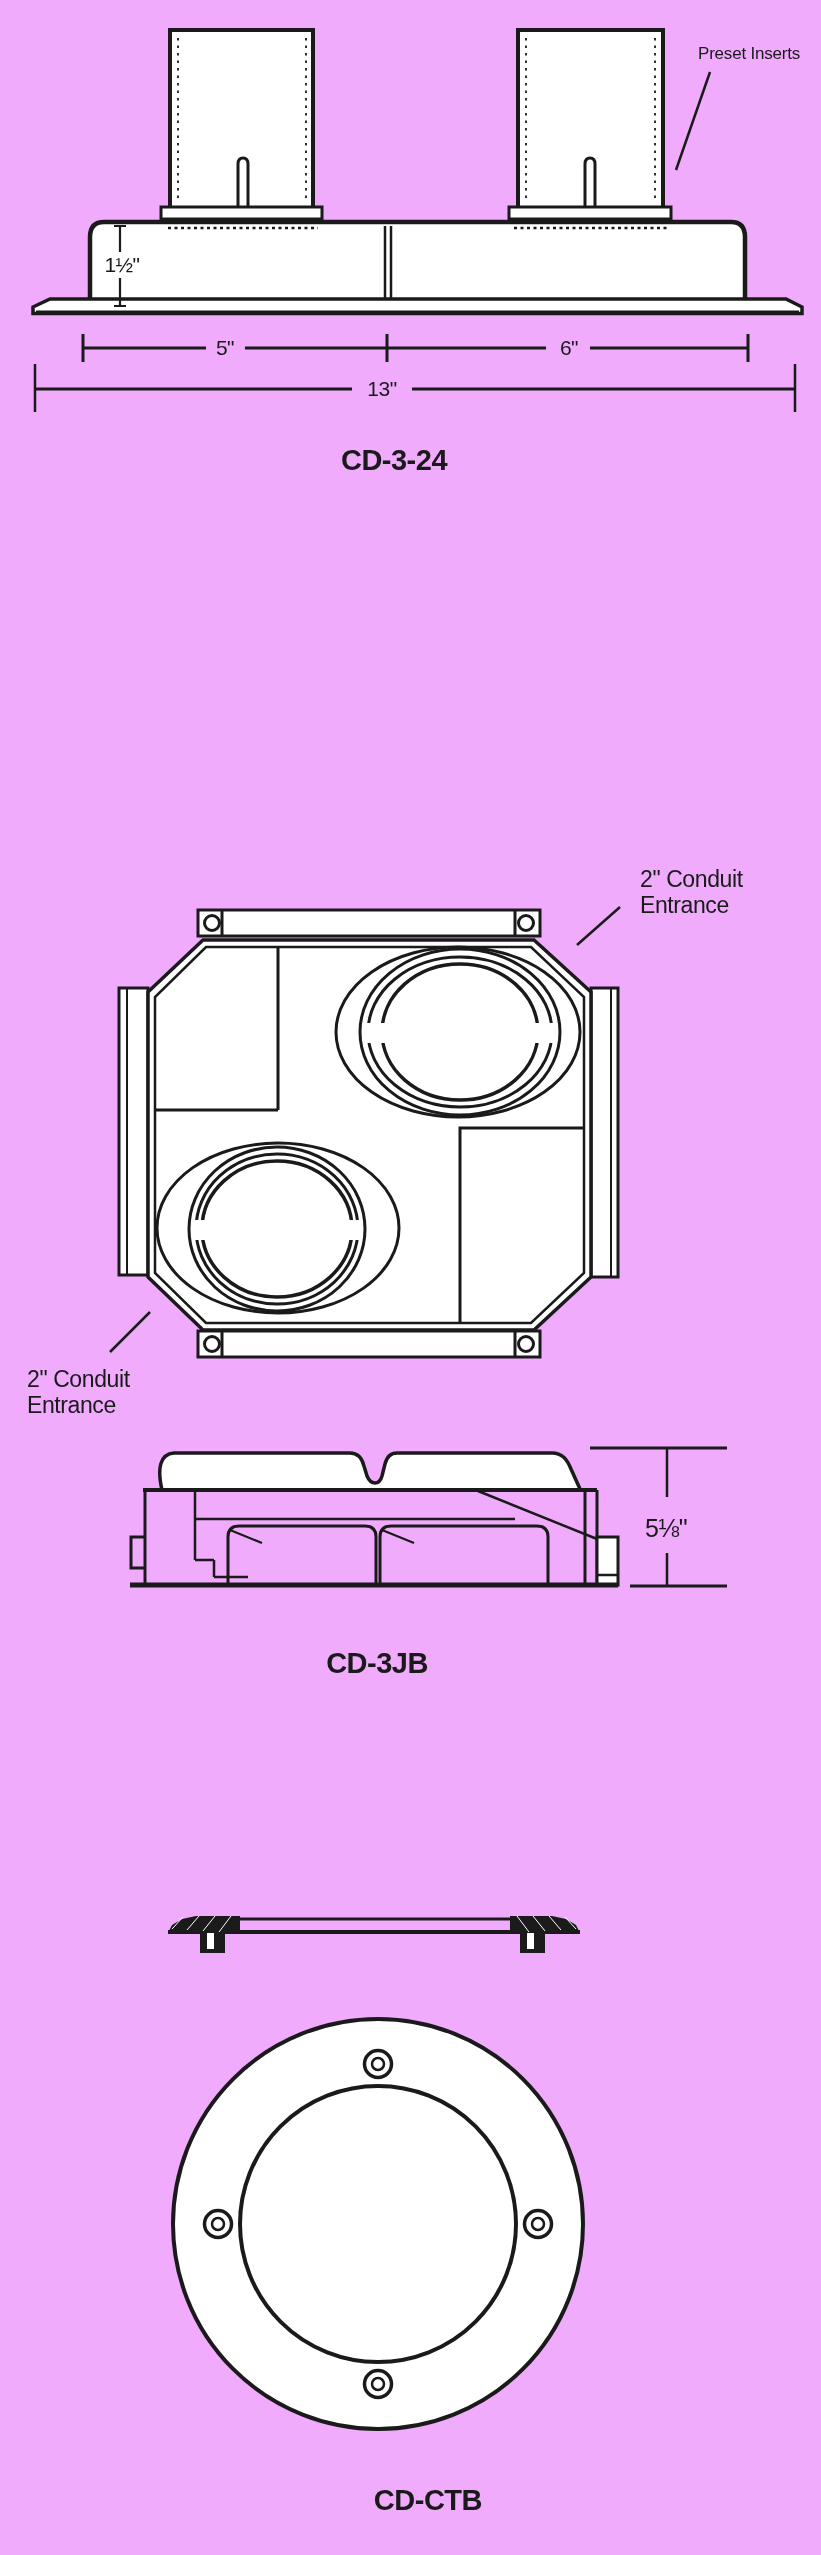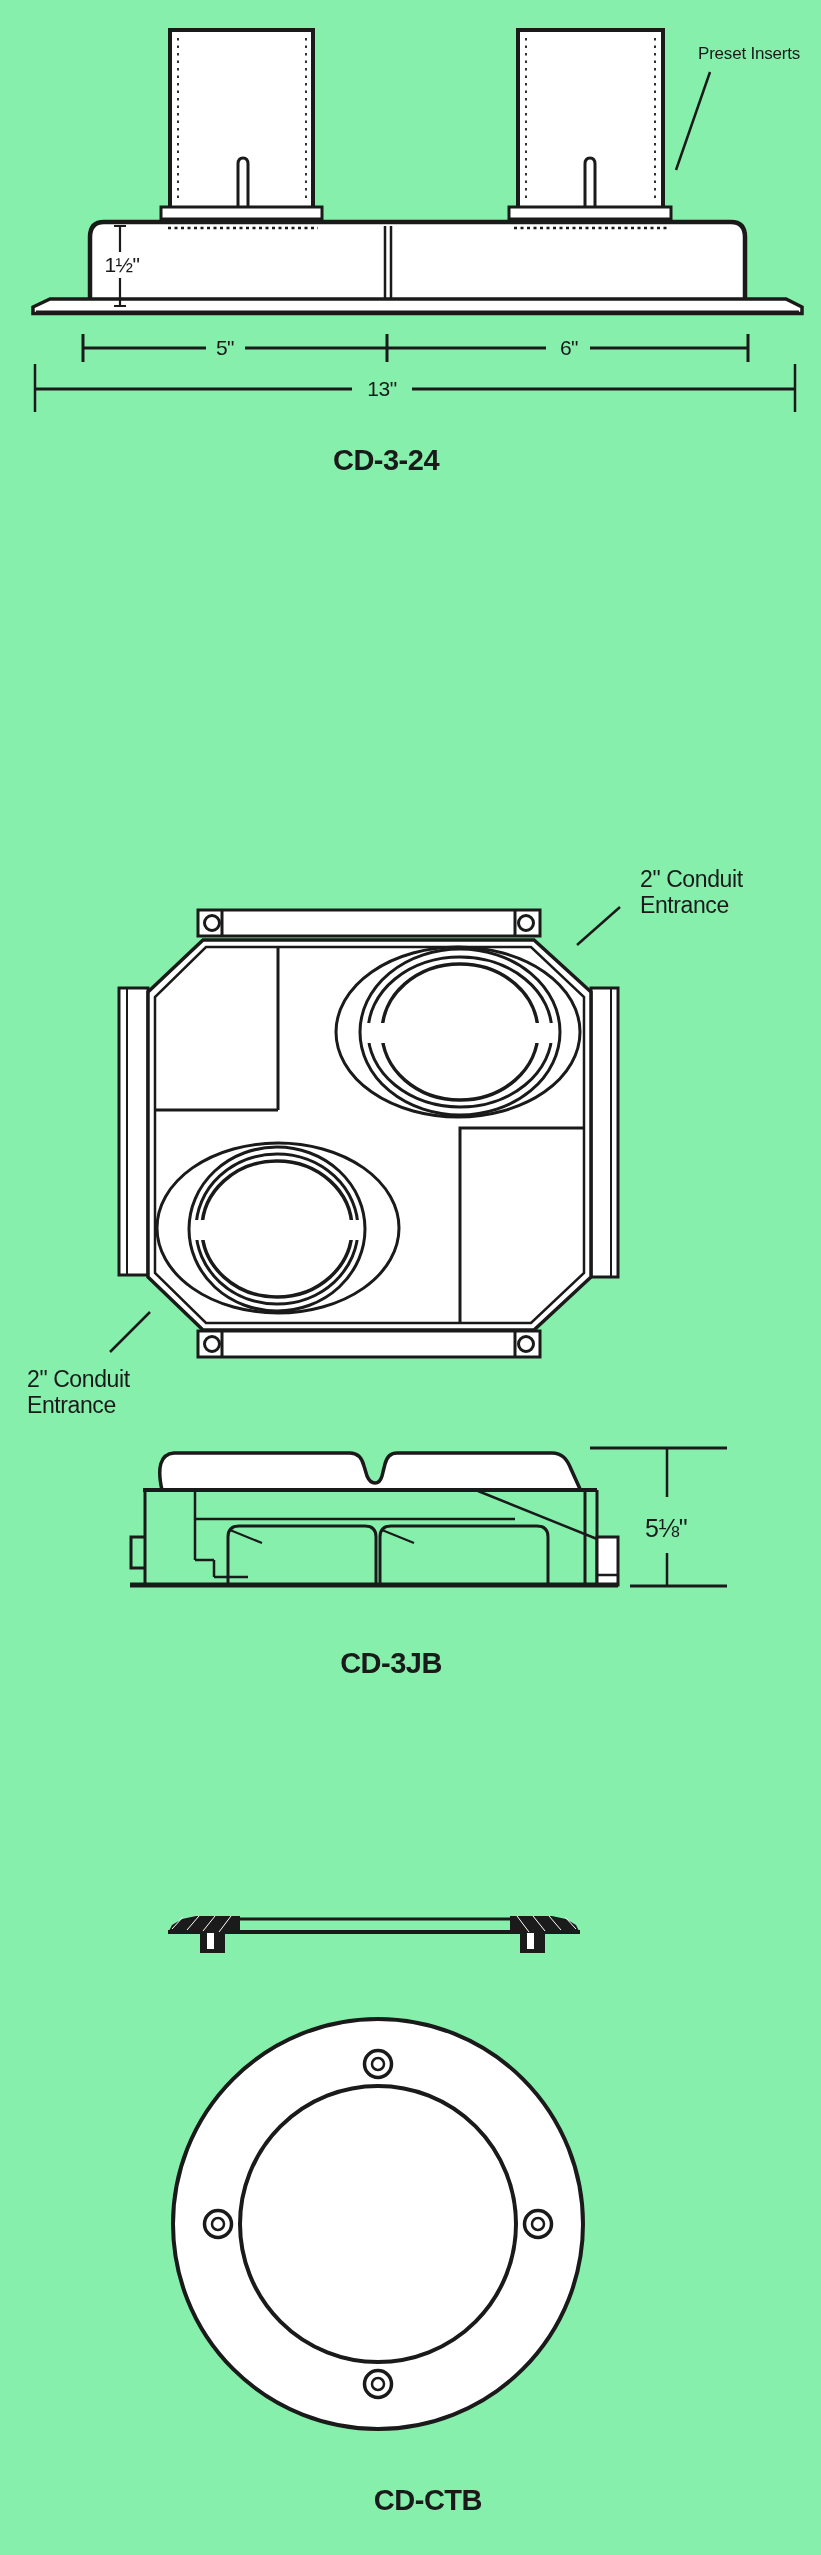--- a/index.html
+++ b/index.html
@@ -1,16 +1,16 @@
 <!DOCTYPE html>
 <html><head>
 <meta charset="utf-8">
 <style>
   html,body{margin:0;padding:0;background:#fff;}
-  .canvas{position:relative;width:821px;height:2555px;background:#86efac;overflow:hidden;
+  .canvas{position:relative;width:821px;height:2555px;background:#f0abfc;overflow:hidden;
           font-family:"Liberation Sans",sans-serif;color:#1a1a1a;}
   svg{position:absolute;left:0;display:block;}
   .lbl{position:absolute;white-space:nowrap;color:#1a1a1a;line-height:1.15;}
   .ann{font-size:17px;letter-spacing:-0.2px;}
   .ann2{font-size:23px;letter-spacing:-0.4px;}
   .dim{font-size:21px;letter-spacing:-0.5px;text-align:center;}
   .dimbig{font-size:25px;letter-spacing:-0.5px;text-align:center;}
   .title{font-size:29px;font-weight:bold;letter-spacing:-0.5px;text-align:center;width:200px;}
   .stroke{fill:none;stroke:#1a1a1a;}
   .fillw{fill:#ffffff;stroke:#1a1a1a;}
@@ -56,21 +56,21 @@
     </g>
 
     <path class="stroke" stroke-width="2.5" d="M710,72 L676,170"></path>
   </svg>
 
   <div class="lbl ann" style="left:698px;top:44px;">Preset Inserts</div>
   <div class="lbl dim" style="left:100px;top:253px;width:44px;">1½"</div>
   <div class="lbl dim" style="left:205px;top:336px;width:40px;">5"</div>
   <div class="lbl dim" style="left:548px;top:336px;width:42px;">6"</div>
   <div class="lbl dim" style="left:357px;top:377px;width:50px;">13"</div>
-  <div class="lbl title" style="left:286px;top:444px;">CD-3-24</div>
+  <div class="lbl title" style="left:294px;top:444px;">CD-3-24</div>
 
   <svg style="top:860px" width="821" height="830" viewBox="0 860 821 830">
 
     <g>
       <rect class="fillw" x="119" y="988" width="29" height="287" stroke-width="3"></rect>
       <path class="stroke" stroke-width="2" d="M127,988 V1275"></path>
     </g>
     <g>
       <rect class="fillw" x="591" y="988" width="27" height="289" stroke-width="3"></rect>
       <path class="stroke" stroke-width="2" d="M611,988 V1277"></path>
@@ -142,21 +142,21 @@
 
   <div class="lbl ann2" style="left:640px;top:866px;">
     <div>2" Conduit</div>
     <div>Entrance</div>
   </div>
   <div class="lbl ann2" style="left:27px;top:1366px;">
     <div>2" Conduit</div>
     <div>Entrance</div>
   </div>
   <div class="lbl dimbig" style="left:634px;top:1514px;width:64px;">5⅛"</div>
-  <div class="lbl title" style="left:291px;top:1647px;">CD-3JB</div>
+  <div class="lbl title" style="left:277px;top:1647px;">CD-3JB</div>
 
   <svg style="top:1900px" width="821" height="655" viewBox="0 1900 821 655">
     <g>
       <path class="stroke" stroke-width="3" d="M238,1919 H512"></path>
       <path class="stroke" stroke-width="4" d="M168,1932 H580"></path>
       <path d="M168,1933 L172,1925 182,1919 196,1916 240,1916 240,1933 Z" fill="#1b1b1b"></path>
       <path d="M580,1933 L576,1925 566,1919 552,1916 510,1916 510,1933 Z" fill="#1b1b1b"></path>
       <path stroke="#ffffff" stroke-width="1" fill="none" d="M183,1917 L172,1929 M199,1916 L187,1930 M215,1916 L203,1931 M231,1916 L219,1932"></path>
       <path stroke="#ffffff" stroke-width="1" fill="none" d="M565,1917 L576,1929 M549,1916 L561,1930 M533,1916 L545,1931 M517,1916 L529,1932"></path>
       <rect x="200" y="1933" width="25" height="20" fill="#1b1b1b"></rect>

